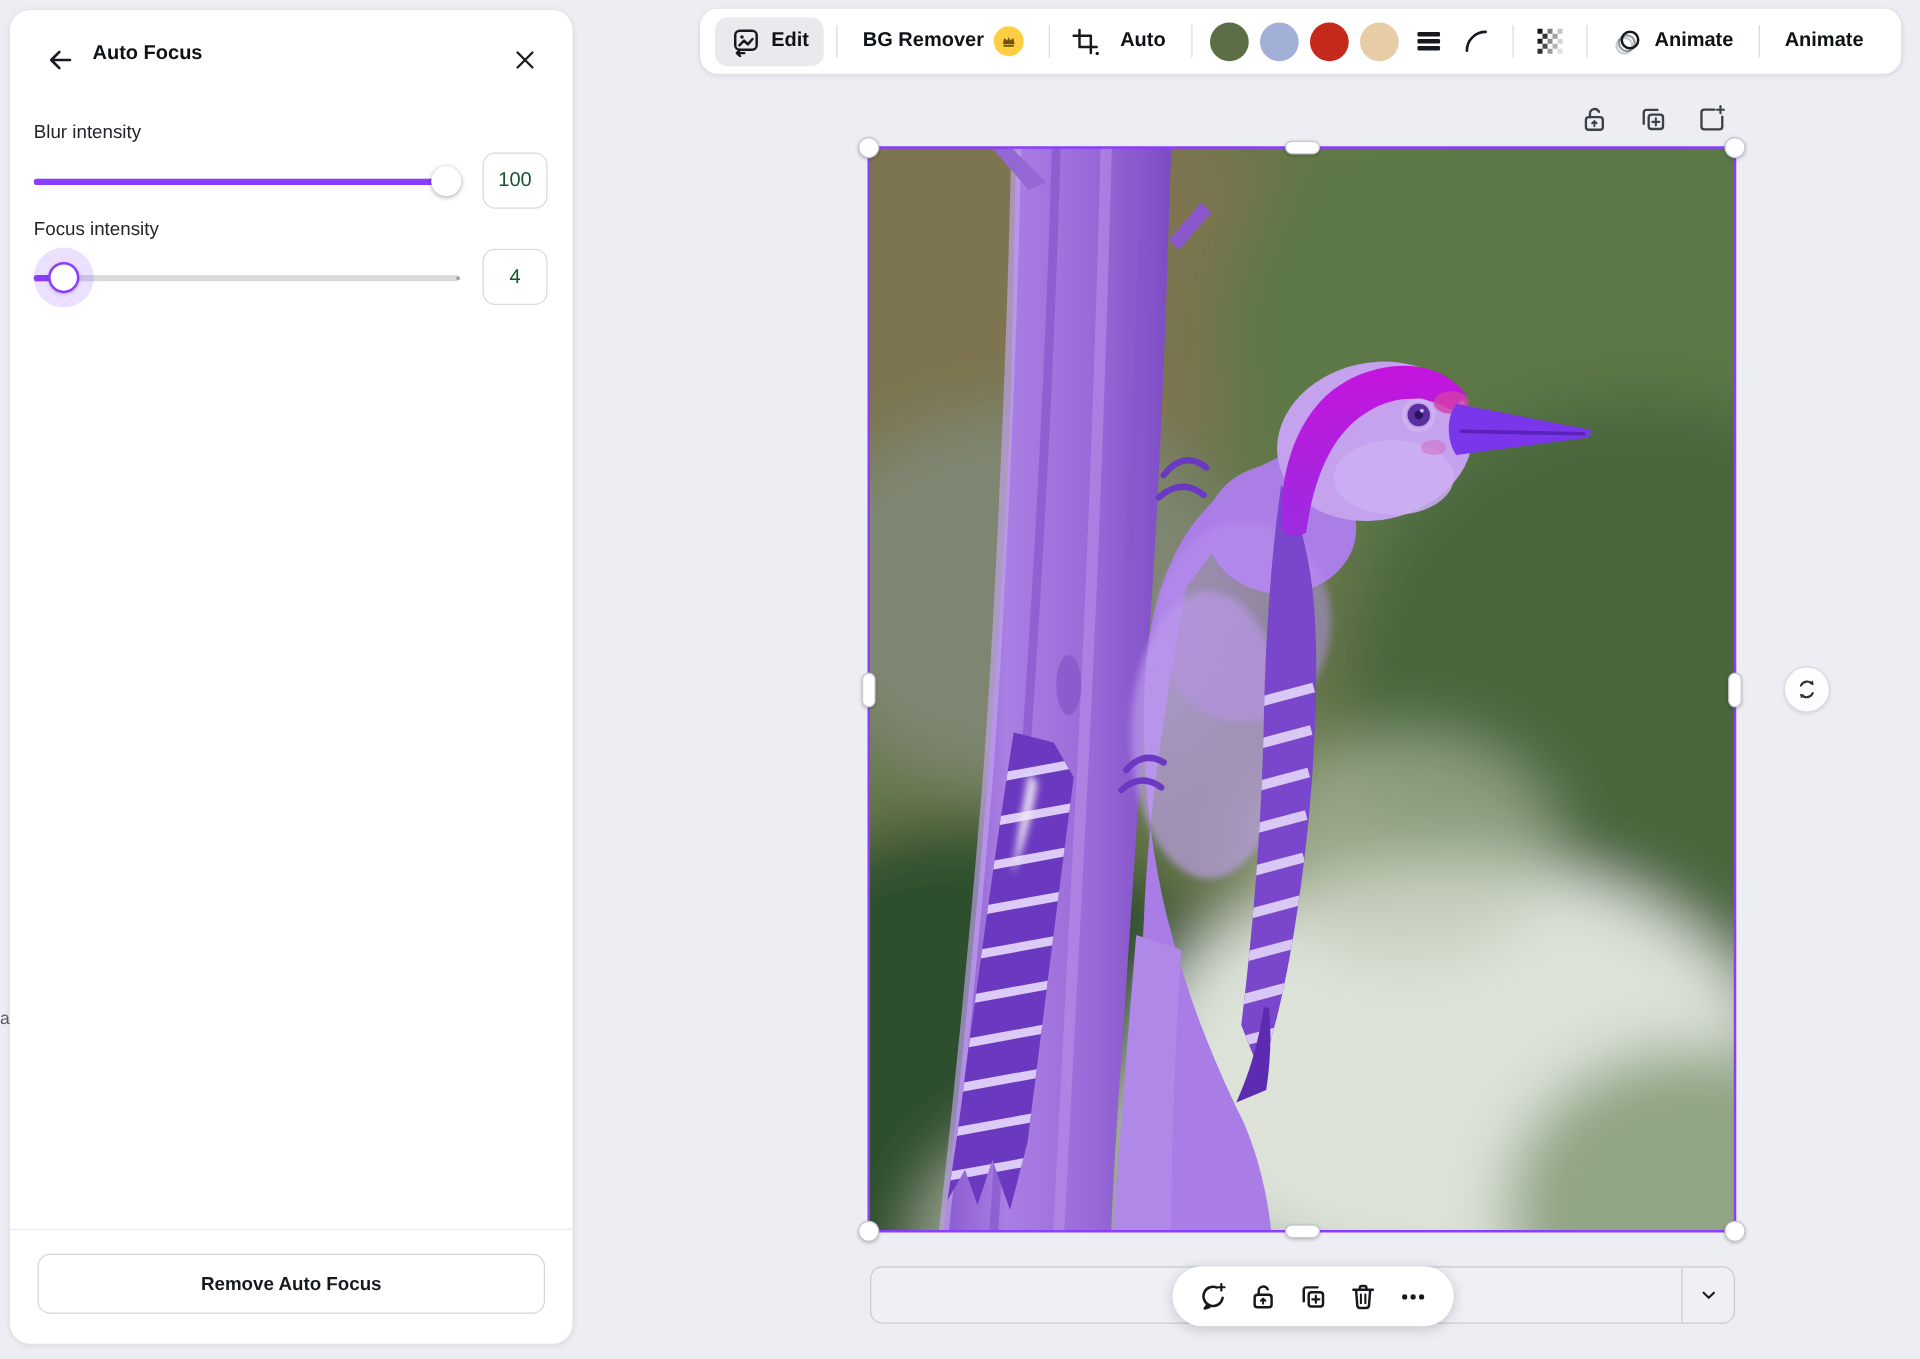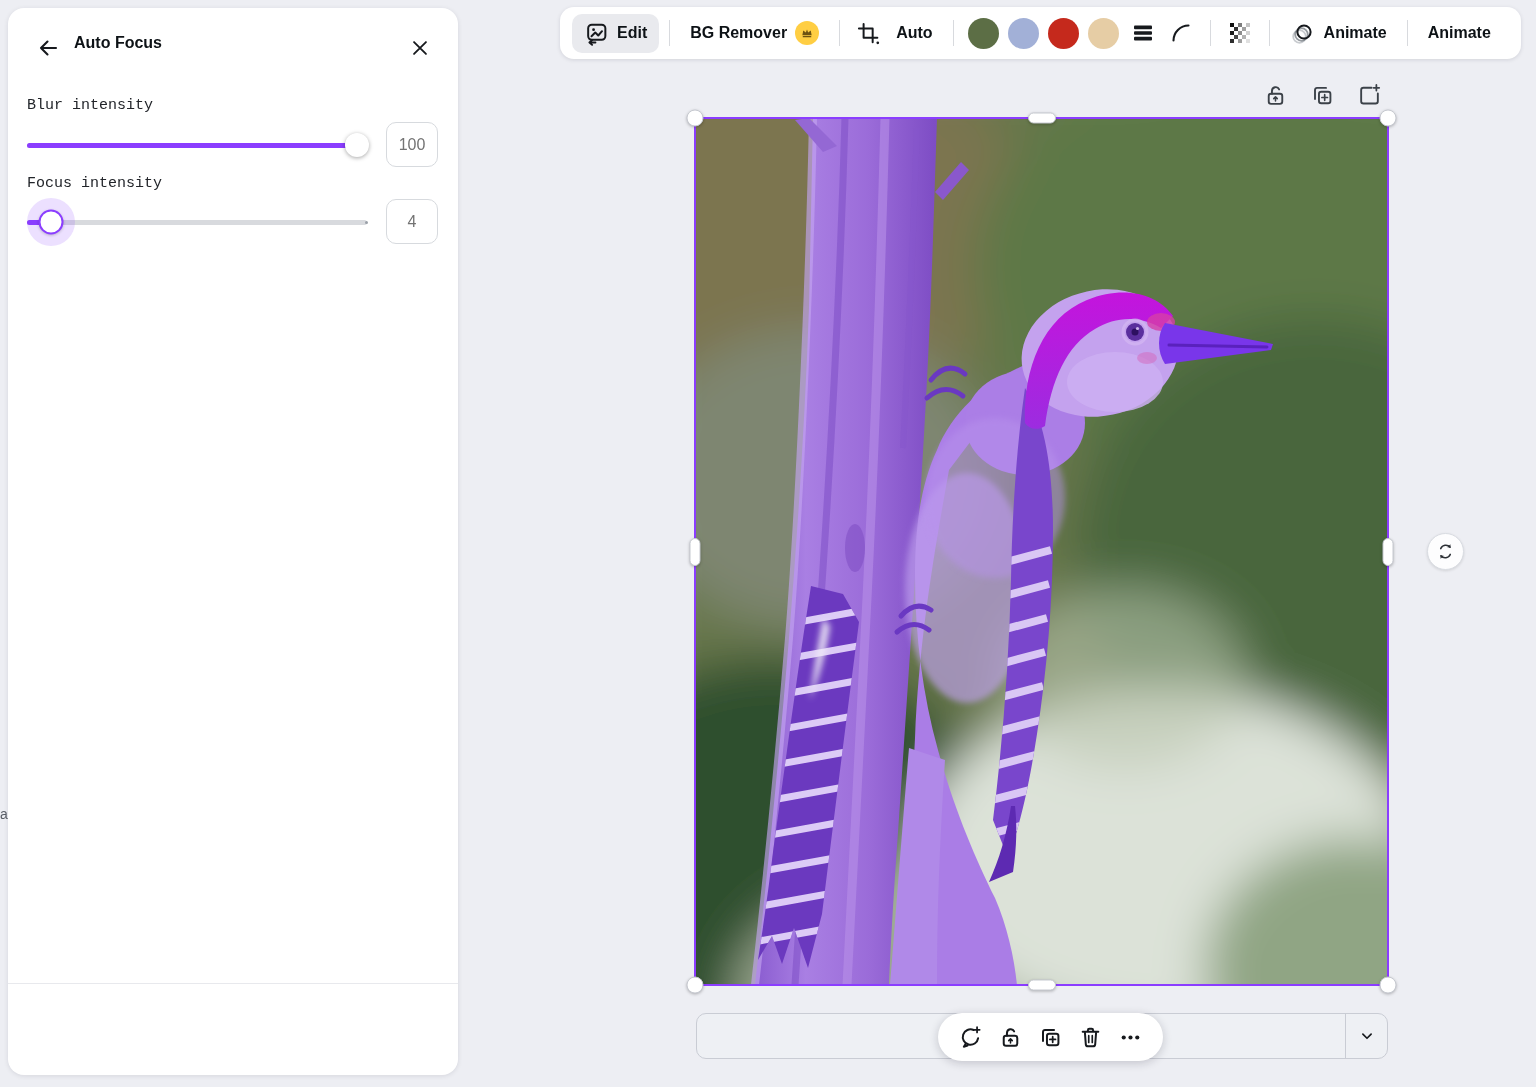--- a/index.html
+++ b/index.html
@@ -10,32 +10,32 @@
   svg.ic { display:block; }
 
   
   .panel { position:absolute; left:8px; top:8px; width:450px; height:1067px;
            background:#ffffff; border-radius:16px; box-shadow:0 1px 5px rgba(20,20,40,.10); }
   .panel-header { position:absolute; left:0; top:0; width:100%; height:70px; }
   .back-btn { position:absolute; left:22px; top:22px; width:36px; height:36px; border-radius:8px; }
   .panel-title { position:absolute; left:66px; top:25px; font-size:16px; font-weight:700; color:#0d1216; line-height:20px; }
   .close-btn { position:absolute; right:20px; top:22px; width:36px; height:36px; border-radius:8px; }
 
-  .ctl-label { position:absolute; left:19px; font-size:15px; color:#22252a;font-family:Liberation Mono, monospace; }
+  .ctl-label { position:absolute; left:19px; font-size:15px; color:#22252a; }
   .slider { position:absolute; left:19px; width:340px; height:26px; }
   .track { position:absolute; left:0; right:0; top:50%; height:5px; margin-top:-2.5px; border-radius:3px; background:#d8dade; }
   .track-fill { position:absolute; left:0; top:0; bottom:0; border-radius:3px; background:#8b3dff; }
   .track-end-dot { position:absolute; right:-1px; top:50%; width:3px; height:3px; margin-top:-1.5px; border-radius:50%; background:#9aa0a8; }
   .thumb { position:absolute; top:50%; width:24px; height:24px; border-radius:50%; background:#fff;
            box-shadow:0 1px 4px rgba(0,0,0,.35); transform:translate(-50%,-50%); }
   .thumb.ringed { width:25px; height:25px; border:2.5px solid #8b3dff; box-shadow:0 1px 3px rgba(0,0,0,.2); }
   .halo { position:absolute; top:50%; width:48px; height:48px; border-radius:50%;
           background:rgba(139,61,255,.16); transform:translate(-50%,-50%); pointer-events:none; }
   .value-box { position:absolute; left:378px; width:52px; height:45px; border:1px solid #d7dade; border-radius:10px;
-               background:#fff; display:flex; align-items:center; justify-content:center; font-size:16px; color:#737373; }
+               background:#fff; display:flex; align-items:center; justify-content:center; font-size:16px; color:#14532d; }
   .panel-divider { position:absolute; left:0; right:0; top:975px; height:1px; background:#e8e9ed; }
   .remove-btn { position:absolute; left:22px; top:995px; width:406px; height:48px; border:1px solid #d2d5da;
                 border-radius:10px; background:#fff; font-family:inherit; font-size:15px; font-weight:700; color:#16191d; cursor:pointer; }
 
   
   .toolbar { position:absolute; left:560px; top:7px; width:961px; height:52px; background:#fff; border-radius:14px;
              box-shadow:0 1px 4px rgba(20,20,40,.12); display:flex; align-items:center; padding:0 12px; }
   .tb-sep { width:1px; height:26px; background:#d8dade; margin:0 10px; flex:none; }
   .tb-chip { display:flex; align-items:center; gap:8px; background:#e9eaee; border-radius:10px; padding:7px 12px; border:none; cursor:pointer; }
   .tb-chip span { font-size:16px; font-weight:600; color:#0d1216; }
@@ -108,20 +108,21 @@
       <div class="track">
         <div class="track-fill" style="background: rgb(139, 61, 255); width: 7%;"></div>
         <div class="track-end-dot"></div>
       </div>
       <div class="halo" style="left: 7%;"></div>
       <div class="thumb ringed" style="border-color: rgb(139, 61, 255); left: 7%;"></div>
     </div>
     <div class="value-box" style="top:191px">4</div>
 
     <div class="panel-divider"></div>
+    <button class="remove-btn">Remove Auto Focus</button>
   </aside>
 
   <div class="toolbar">
     <button class="tb-chip">
       <svg class="ic" width="25" height="25" viewBox="0 0 24 24">
         <rect x="4" y="3.5" width="16.5" height="14.5" rx="3.5" stroke="#16191d" stroke-width="1.9" fill="none"></rect>
         <circle cx="9.2" cy="8.3" r="1.35" fill="#16191d"></circle>
         <path d="M7.2 14.6l3.6-3.6 2.9 2.9 3.6-4.1" stroke="#16191d" stroke-width="1.9" fill="none" stroke-linecap="round" stroke-linejoin="round"></path>
         <path d="M11 20.6H5.4M7.8 18.2l-2.6 2.4 2.6 2.3" stroke="#16191d" stroke-width="1.8" fill="none" stroke-linecap="round" stroke-linejoin="round"></path>
       </svg>

